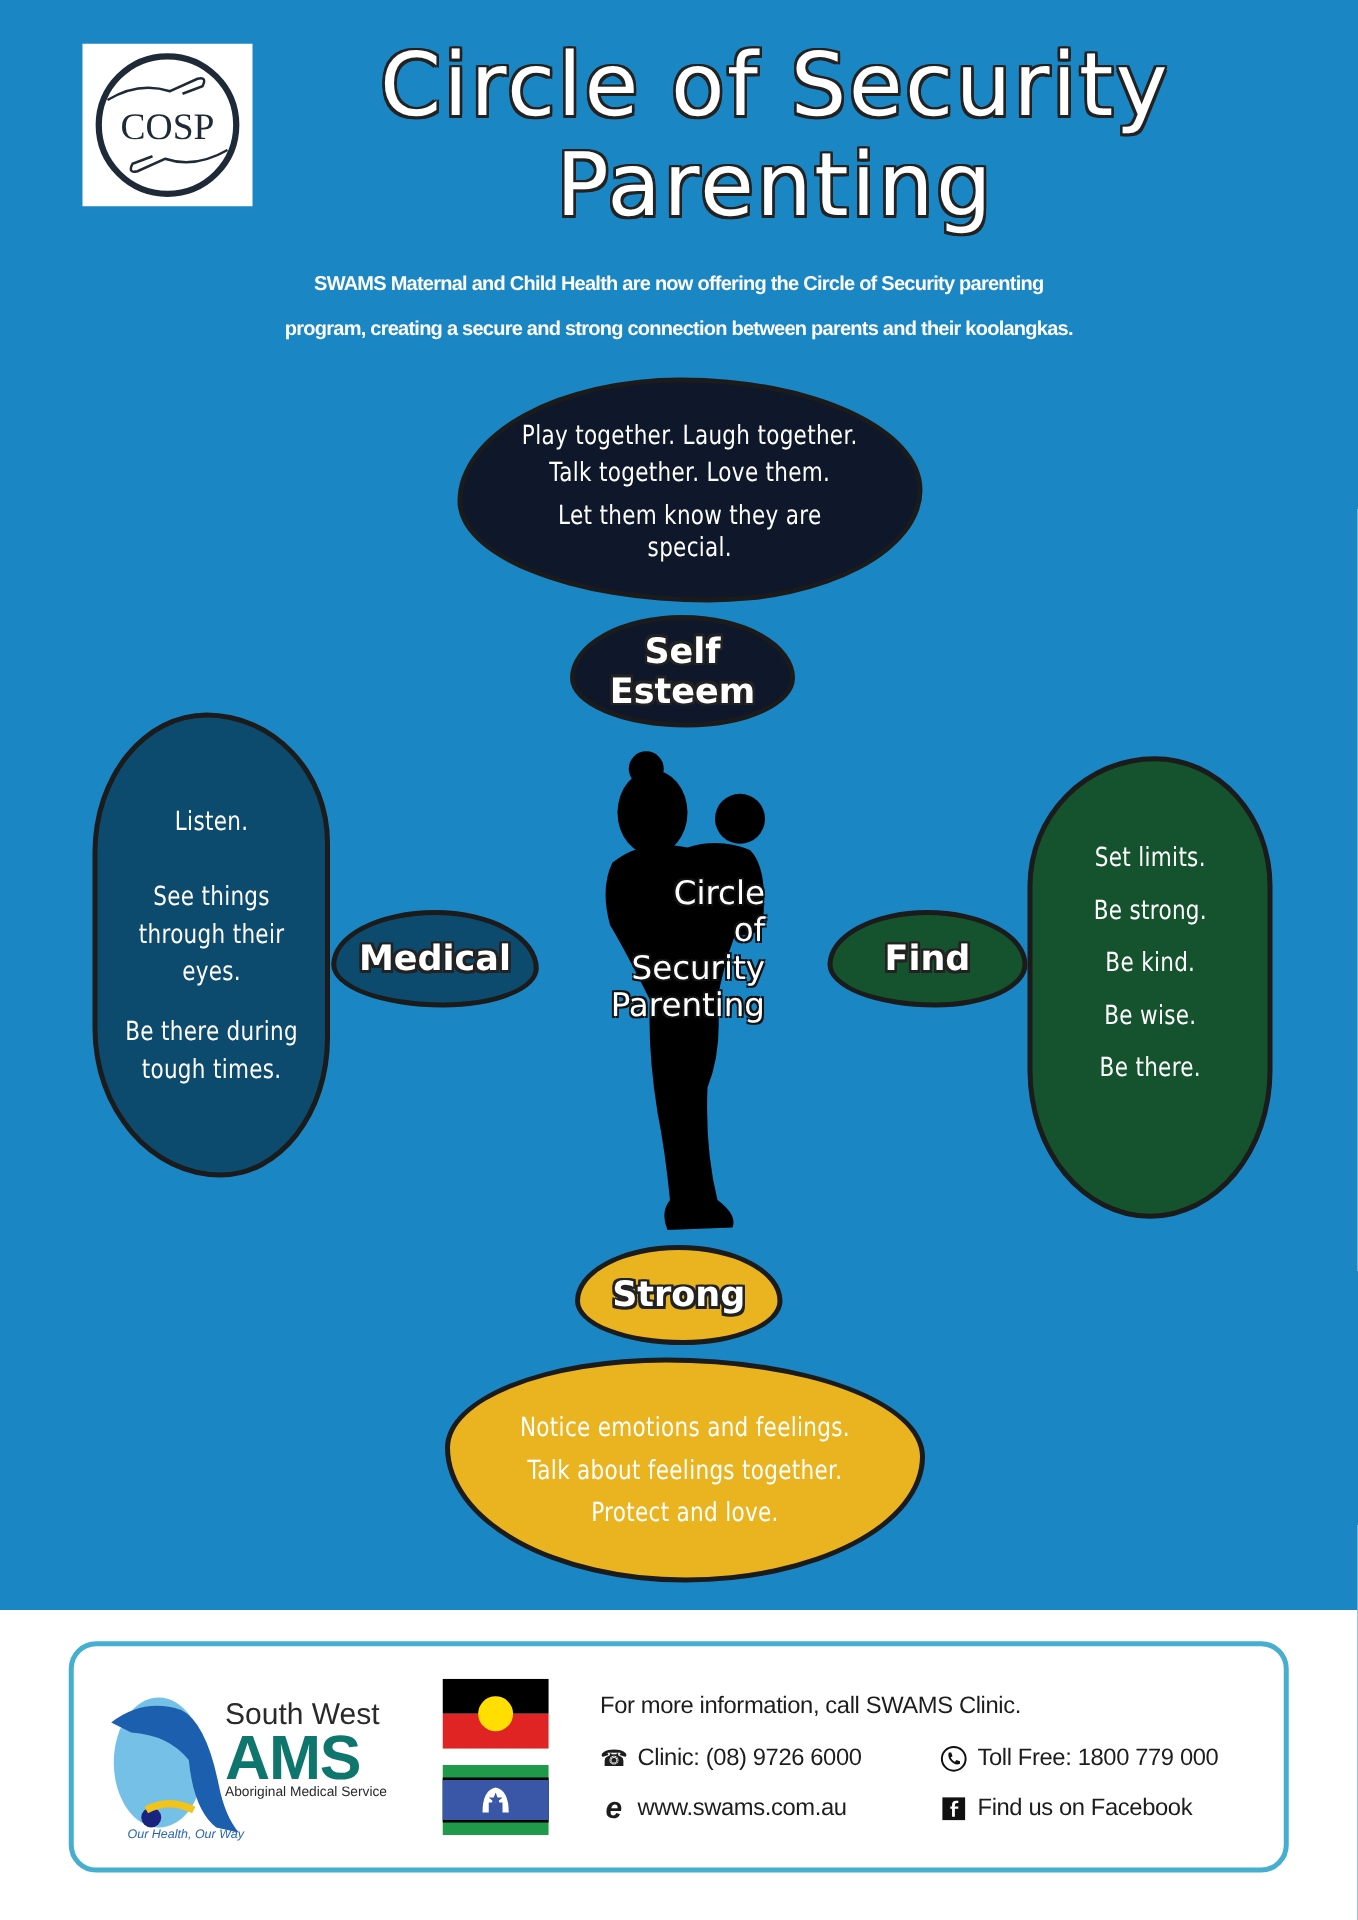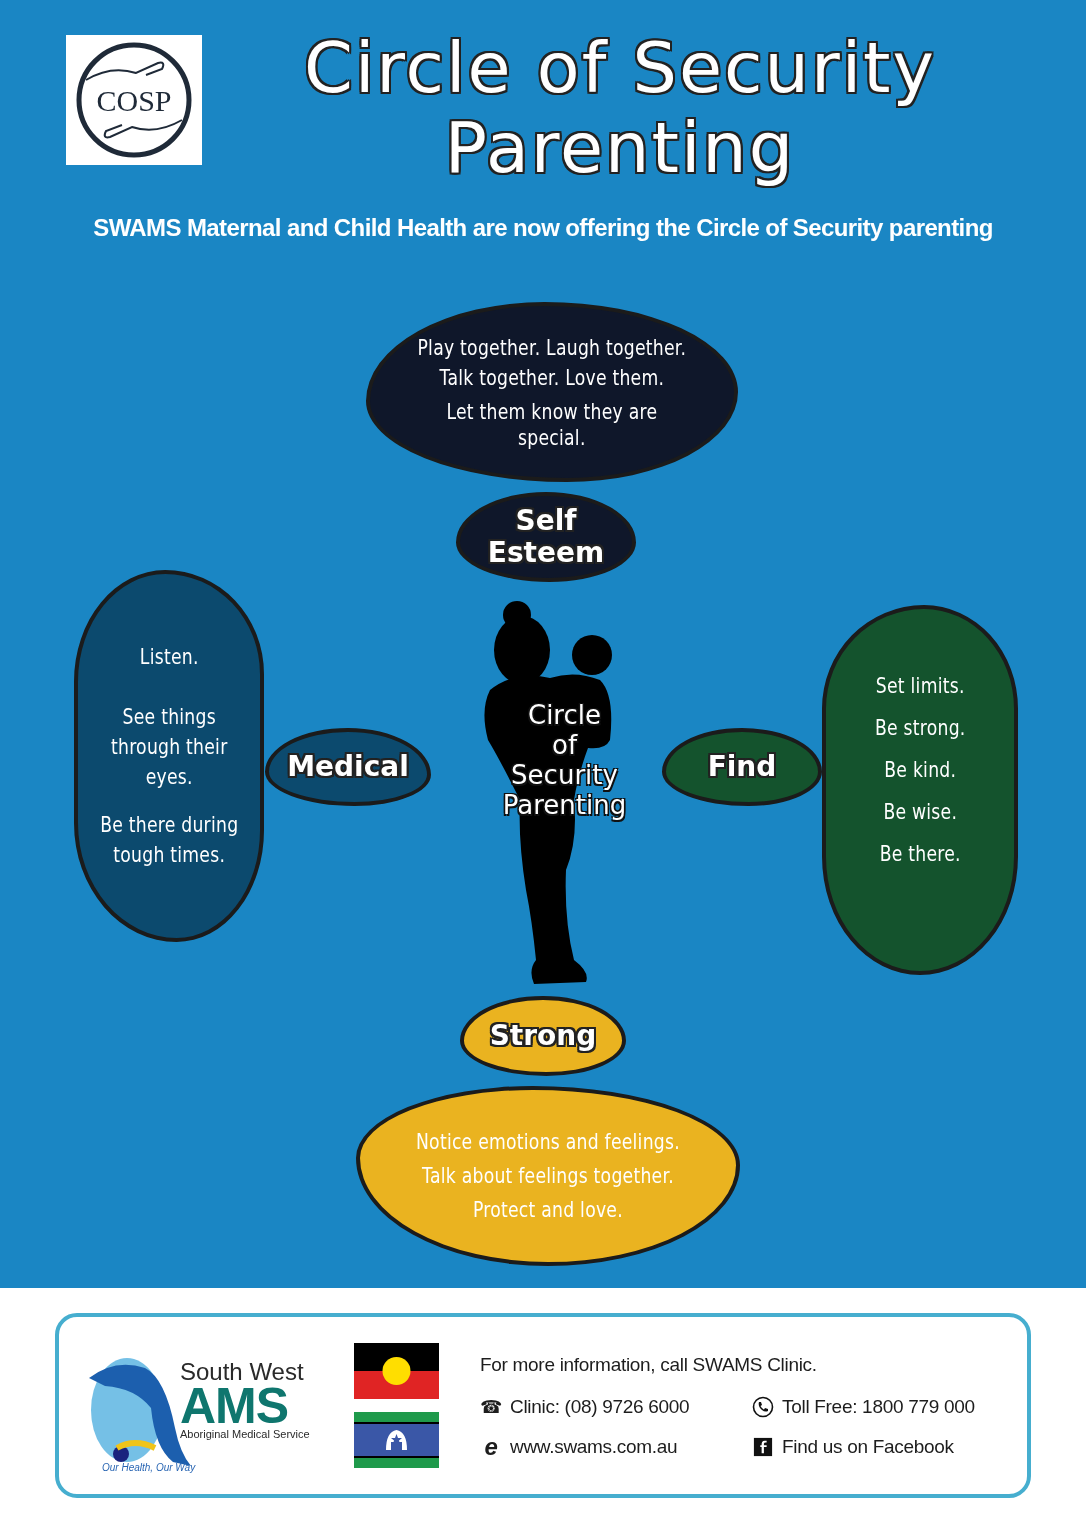--- a/index.html
+++ b/index.html
@@ -6,34 +6,34 @@
   html, body { width: 1086px; height: 1536px; overflow: hidden; }
   body { background: #ffffff; font-family: "Liberation Sans", sans-serif; position: relative; }
   .poster { position: absolute; left: 0; top: 0; width: 1086px; height: 1288px; background: #1a86c4; }
   .cosp-logo { position: absolute; left: 28px; top: 35px; width: 136px; height: 130px; background: #fff; margin-left: 38px; }
   .cosp-logo svg { width: 100%; height: 100%; }
   .title { position: absolute; left: 240px; top: 28px; width: 760px; text-align: center;
     font-family: "DejaVu Sans", sans-serif; color: #fff; font-size: 70px; line-height: 80px;
     font-weight: normal; letter-spacing: 2px;
     text-shadow: -2px -2px 0 #222, 2px -2px 0 #222, -2px 2px 0 #222, 2px 2px 0 #222, 0 2px 0 #222, 2px 0 0 #222, -2px 0 0 #222, 0 -2px 0 #222; }
   .intro { position: absolute; left: 30px; top: 210px; width: 1026px; text-align: center; color: #fff;
-    font-family: "Liberation Sans Narrow", "Liberation Sans", sans-serif; font-weight: bold; font-size: 24px; line-height: 36px; letter-spacing: -0.6px; }
+    font-family: "Liberation Sans Narrow", "Liberation Sans", sans-serif; font-weight: bold; font-size: 16px; line-height: 36px; letter-spacing: -0.6px; }
   .blob { position: absolute; border: 4px solid #1b1b1b; display: flex; flex-direction: column;
     align-items: center; justify-content: center; text-align: center; color: #fff; }
   .blob .body { font-family: "DejaVu Sans", sans-serif; font-size: 21px; line-height: 30px; letter-spacing: 0.3px; transform: scaleX(0.82); }
   .blob .body p { margin: 0; }
   .label { font-family: "DejaVu Sans", sans-serif; font-weight: bold; font-size: 28px; color: #fff; line-height: 32px;
     text-shadow: -2px -2px 0 #222, 2px -2px 0 #222, -2px 2px 0 #222, 2px 2px 0 #222, 0 2px 0 #222, 2px 0 0 #222, -2px 0 0 #222, 0 -2px 0 #222; }
   .red { background: #0f172a; }
   .green { background: #0c4a6e; }
   .purple { background: #14532d; }
   .yellow { background: #eab320; }
   .figure { position: absolute; left: 470px; top: 600px; width: 170px; height: 390px; }
   .figure svg { width: 100%; height: 100%; }
-  .center-text { position: absolute; left: 482px; top: 700px; width: 165px; text-align: center;
+  .center-text { position: absolute; left: 447px; top: 700px; width: 165px; text-align: right;
     font-family: "DejaVu Sans", sans-serif; color: #fff; font-size: 26px; line-height: 30px;
     text-shadow: -1.5px -1.5px 0 #111, 1.5px -1.5px 0 #111, -1.5px 1.5px 0 #111, 1.5px 1.5px 0 #111; }
   .footer-box { position: absolute; left: 55px; top: 1313px; width: 976px; height: 185px; border: 4px solid #46aecf; border-radius: 22px; background: #fff; }
   .swams-logo { position: absolute; left: 85px; top: 1338px; width: 240px; height: 140px; }
   .swams-text-sw { position: absolute; left: 180px; top: 1358px; font-size: 24px; color: #2a2a2a; }
   .swams-text-ams { position: absolute; left: 180px; top: 1378px; font-size: 50px; font-weight: bold; color: #0f766e; letter-spacing: -1px; line-height: 56px; }
   .swams-text-sub { position: absolute; left: 180px; top: 1428px; font-size: 11px; color: #2a2a2a; }
   .swams-tag { position: absolute; left: 102px; top: 1462px; font-size: 10px; color: #2a66b3; font-style: italic; }
   .flag { position: absolute; left: 354px; width: 85px; height: 56px; }
   .info-head { position: absolute; left: 480px; top: 1354px; font-size: 19px; color: #1d1d1d; letter-spacing: -0.3px; }
@@ -54,20 +54,21 @@
   </svg>
 </div>
 
 <div class="title">
   <div>Circle of Security</div>
   <div>Parenting</div>
 </div>
 
 <div class="intro">
   <div>SWAMS Maternal and Child Health are now offering the Circle of Security parenting</div>
+  <div>program, creating a secure and strong connection between parents and their koolangkas.</div>
 </div>
 
 <div class="blob red" style="left:366px; top:302px; width:372px; height:180px; border-radius: 48% 52% 46% 54% / 55% 50% 50% 45%;">
   <div class="body">
     <p>Play together. Laugh together.</p>
     <p>Talk together. Love them.</p>
     <p style="margin-top:6px; line-height:26px;">Let them know they are</p>
     <p style="line-height:26px;">special.</p>
   </div>
 </div>

